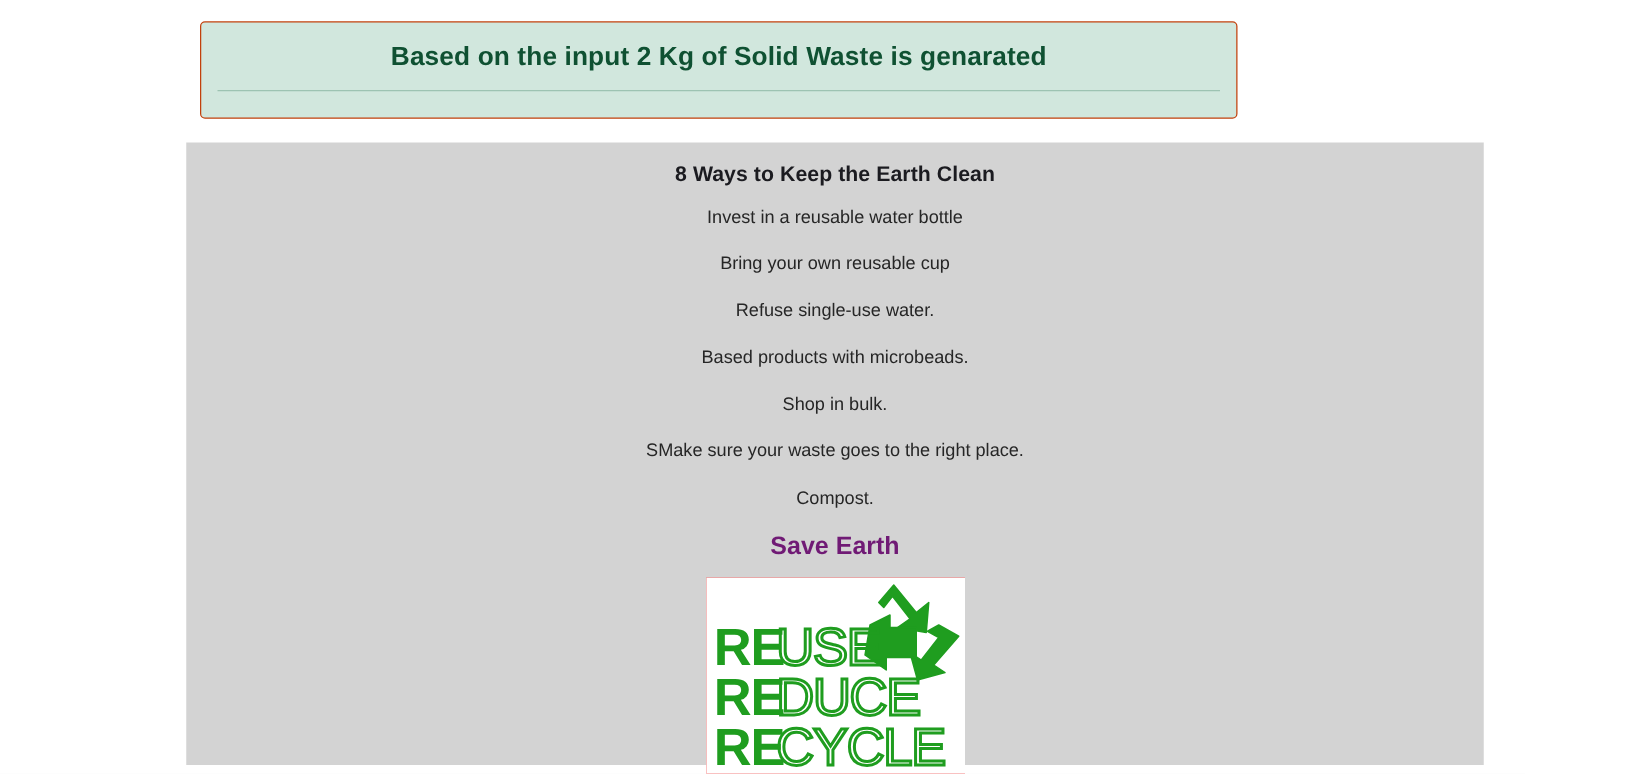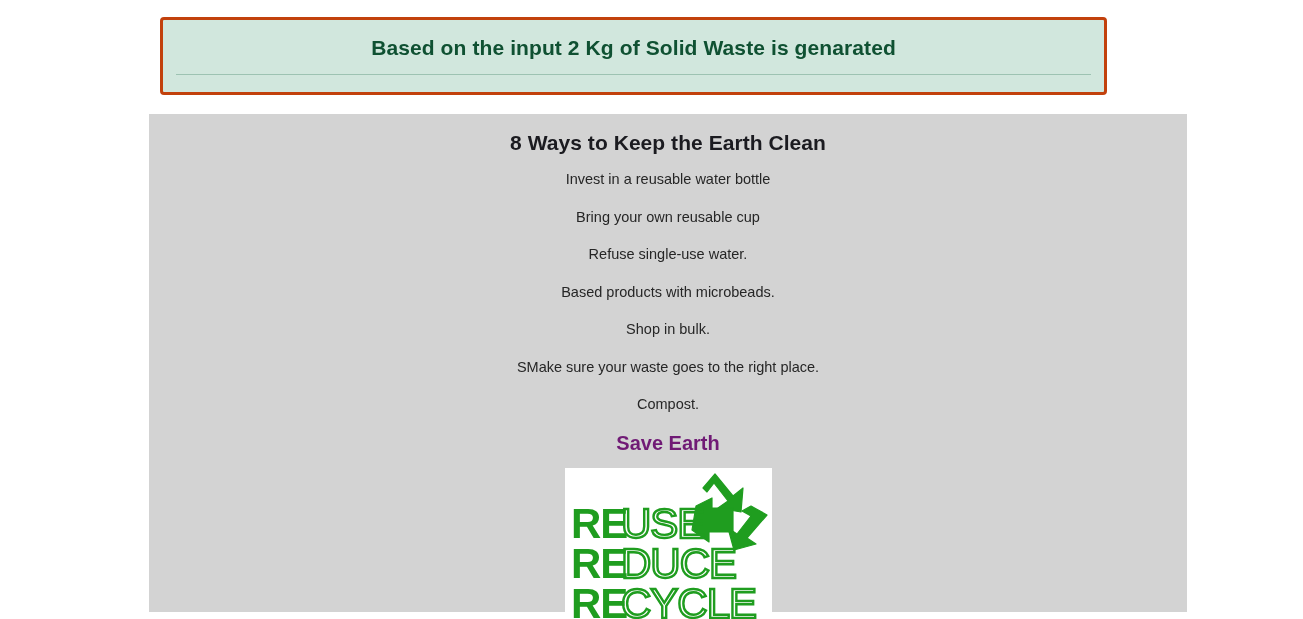--- a/index.html
+++ b/index.html
@@ -20,25 +20,25 @@
     position: relative;
     width: 1303px;
     height: 619px;
   }
 
   
   .alert {
     position: absolute;
     left: 160px;
     top: 17px;
-    width: 947px;
+    width: 830px;
     height: 78px;
     box-sizing: border-box;
     background: #d1e7dd;
-    border: 3px solid #c2410c;
+    border: 1px solid #c2410c;
     border-radius: 4px;
     padding: 13px 12px 0 12px;
   }
   .alert-heading {
     margin: 0;
     text-align: center;
     font-size: 21px;
     font-weight: bold;
     color: #0f5132;
     line-height: 1.4;
@@ -58,21 +58,21 @@
     top: 114px;
     width: 1038px;
     height: 498px;
     box-sizing: border-box;
     background: #d3d3d3;
     padding: 14px 10px 10px 10px;
     text-align: center;
   }
   .card-title {
     margin: 0;
-    font-size: 21px;
+    font-size: 17px;
     font-weight: bold;
     color: #1b1b20;
     line-height: 1.45;
     letter-spacing: 0.05px;
   }
   .tips {
     margin: 0;
     padding: 0;
     list-style: none;
   }

